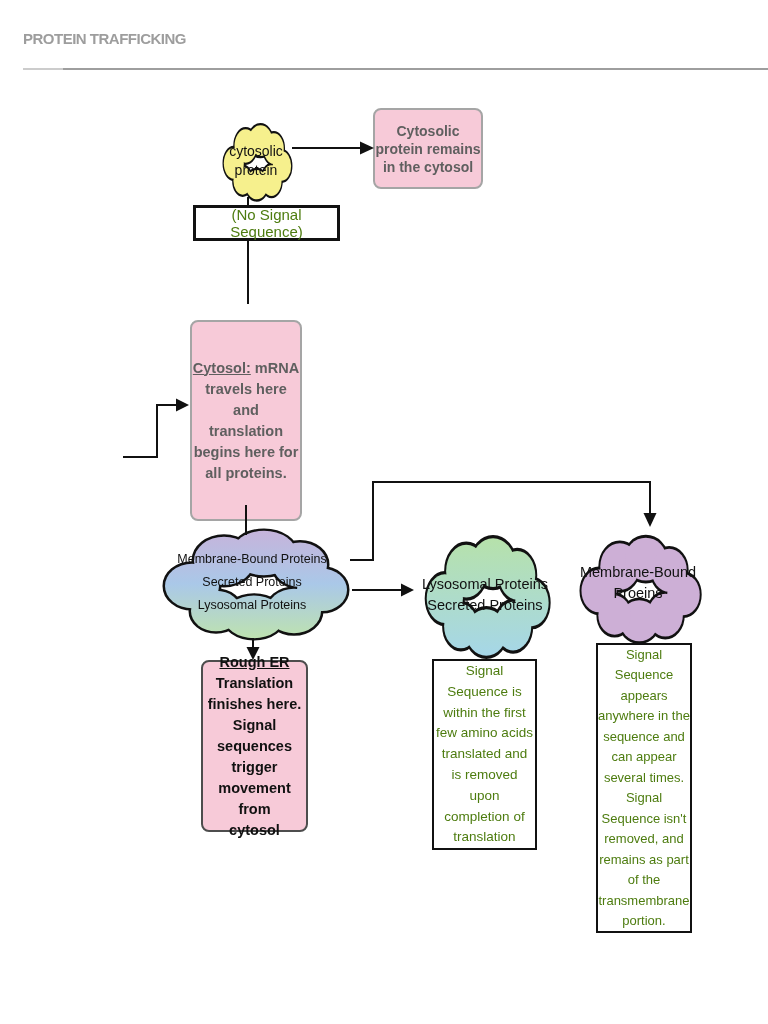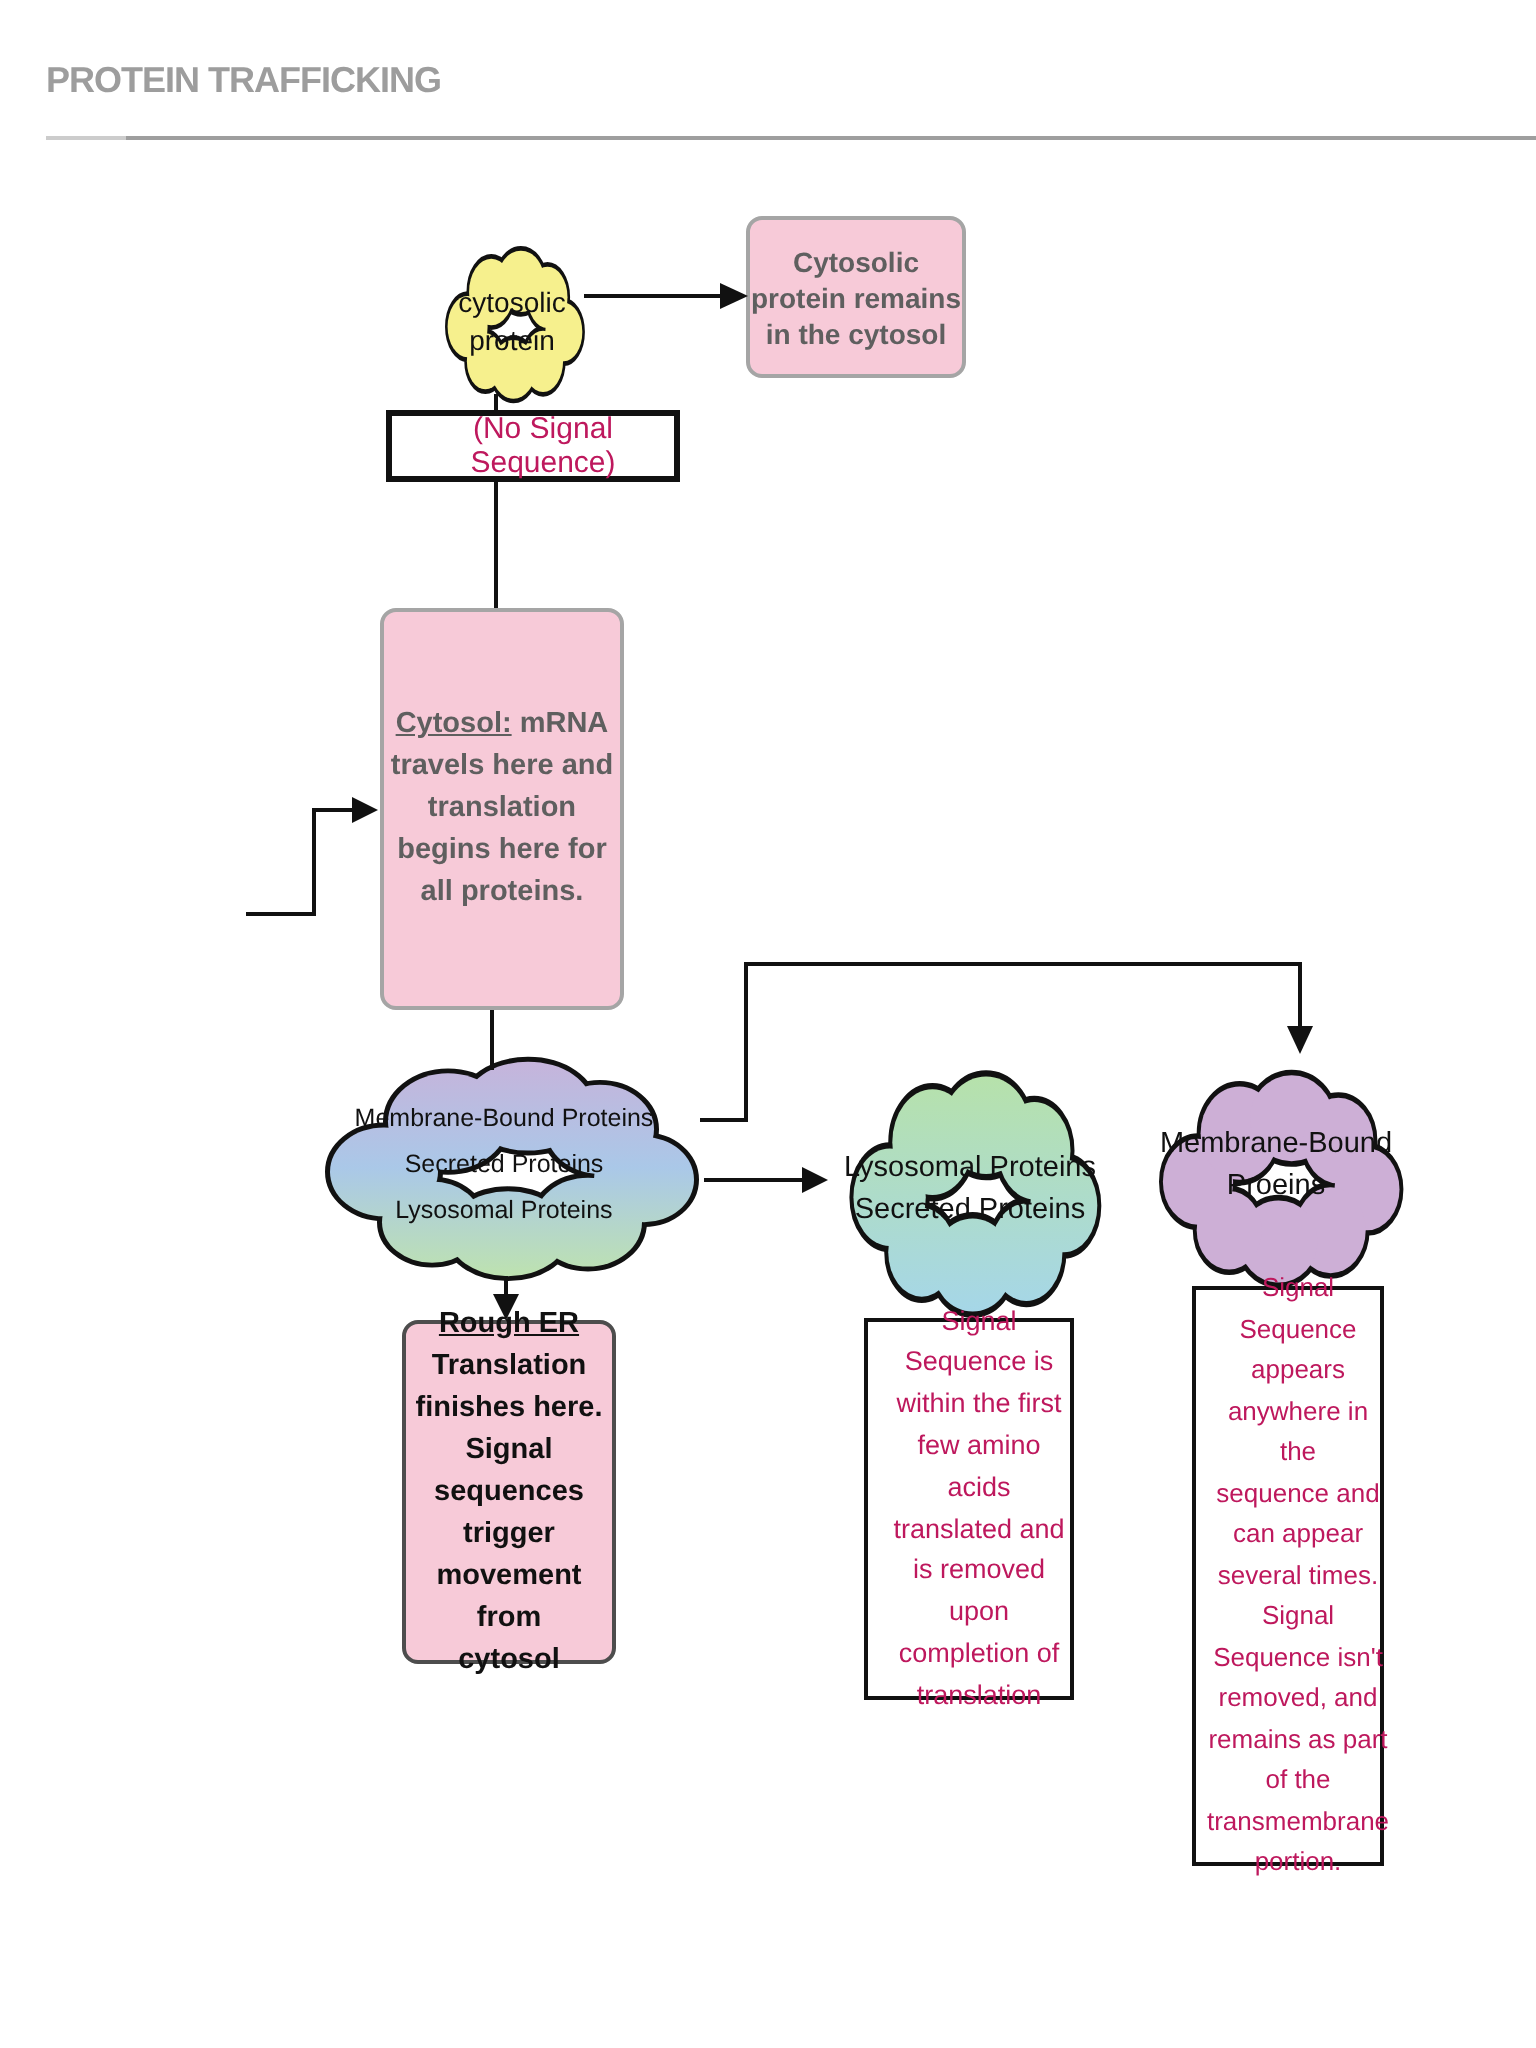--- a/index.html
+++ b/index.html
@@ -1,26 +1,26 @@
 <!DOCTYPE html>
 <html><head>
 <meta charset="utf-8">
 <style>
   html,body{margin:0;padding:0;background:#fff;}
   .page{position:relative;width:768px;height:1024px;background:#ffffff;overflow:hidden;
         font-family:"Liberation Sans",sans-serif;color:#111;}
-  .title{position:absolute;left:23px;top:30px;font-size:18px;font-weight:bold;
+  .title{position:absolute;left:23px;top:30px;font-size:15px;font-weight:bold;
          letter-spacing:-0.5px;color:#9d9d9d;}
   .rule{position:absolute;left:23px;right:0;top:68px;height:2px;background:#9e9e9e;}
   .rule-cap{position:absolute;left:23px;top:68px;width:40px;height:2px;background:#cccccc;}
   .box{position:absolute;display:flex;flex-direction:column;align-items:center;justify-content:center;
        text-align:center;white-space:pre-line;box-sizing:border-box;}
   .pink{background:#f7cad8;border:2px solid #a5a5a5;border-radius:8px;
         color:#5f5f5f;font-weight:bold;}
-  .white-box{background:#ffffff;border:2.5px solid #111;color:#be185d;padding-left:10px;}
+  .white-box{background:#ffffff;border:2.5px solid #111;color:#4d7c0f;}
   .u{text-decoration:underline;}
   .cloud{position:absolute;}
   .cloud-label{position:absolute;display:flex;align-items:center;justify-content:center;
                text-align:center;white-space:pre-line;color:#111;}
   .connectors{position:absolute;left:0;top:0;width:768px;height:1024px;pointer-events:none;}
   .connectors line,.connectors polyline{stroke:#111;stroke-width:2;fill:none;}
   .connectors polygon{fill:#111;stroke:none;}
 </style>
 </head>
 <body>
@@ -62,21 +62,21 @@
   <div class="cloud-label" style="left:219px;top:122px;width:74px;height:78px;font-size:14px;line-height:19px">cytosolic
 protein</div>
 
   <div class="box pink" style="left:373px;top:108px;width:110px;height:81px;font-size:14px;line-height:18px">Cytosolic
 protein remains
 in the cytosol</div>
 
   <div class="box white-box" style="left:193px;top:205px;width:147px;height:36px;border-width:3px;font-size:15px">(No Signal Sequence)</div>
 
 
-  <div class="box pink" style="left:190px;top:304px;width:122px;height:201px;font-size:14.5px;line-height:21px">
+  <div class="box pink" style="left:190px;top:320px;width:112px;height:201px;font-size:14.5px;line-height:21px">
     <div><span class="u">Cytosol:</span><span> mRNA
 travels here and
 translation
 begins here for
 all proteins.</span></div>
   </div>
 
   <svg class="cloud" style="left:152px;top:526px;width:200px;height:116px" viewBox="0 0 200 120" preserveAspectRatio="none">
     <use href="#cloudShape" fill="url(#gradBig)" stroke="#111" stroke-width="5"></use>
     <use href="#cloudShape" fill="url(#gradBig)"></use>

